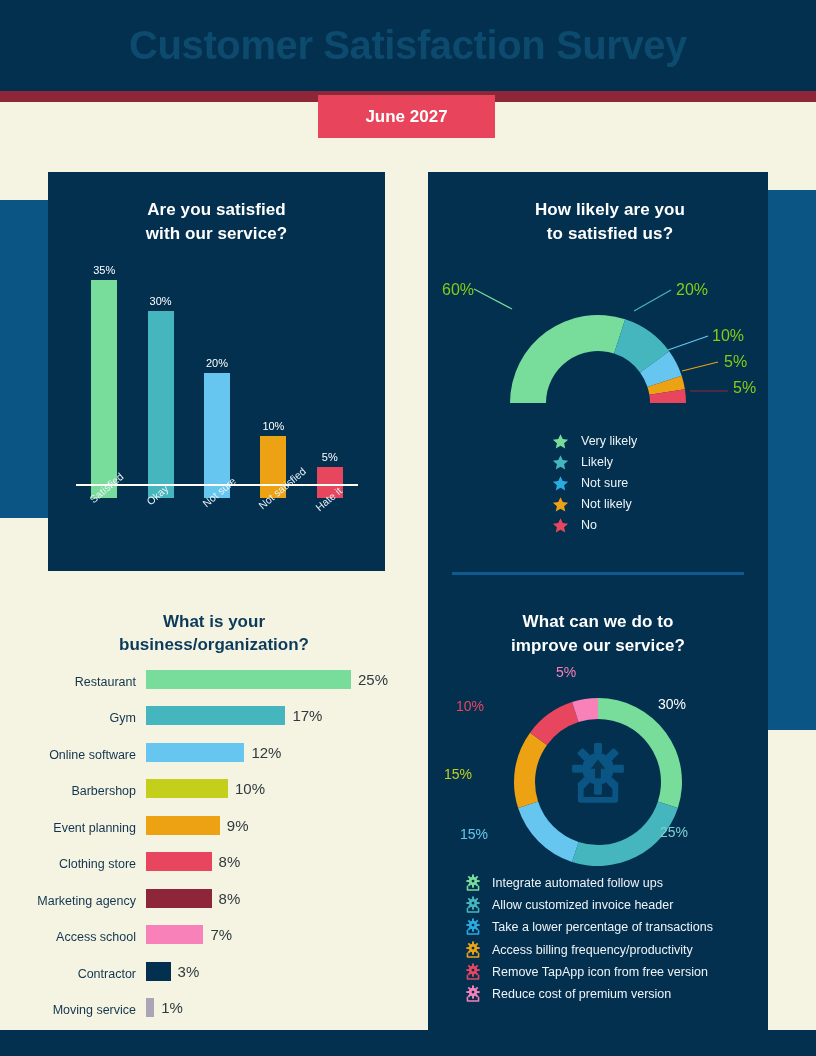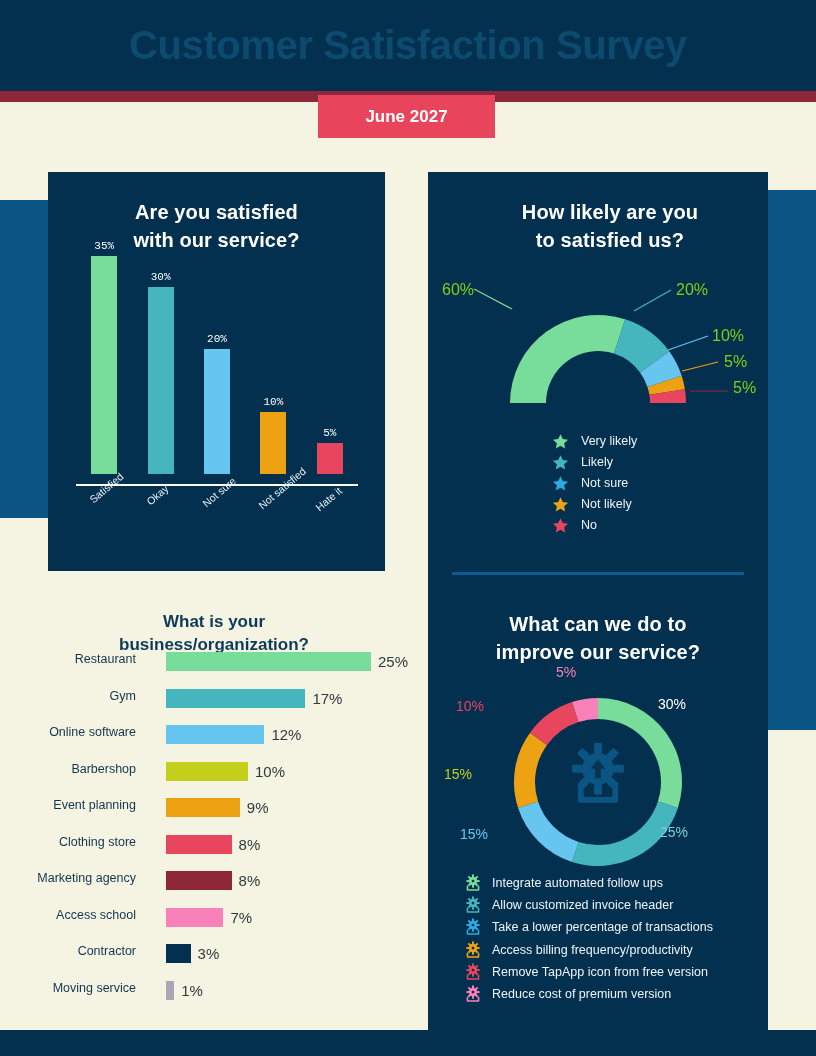--- a/index.html
+++ b/index.html
@@ -31,32 +31,32 @@
     background:#e8445c;display:flex;align-items:center;justify-content:center;
     color:#ffffff;font-size:17px;font-weight:700;
   }
 
   
   .panel-dark{position:absolute;background:#04304f;}
   #panel-bar{left:48px;top:172px;width:337px;height:399px;}
   #panel-right{left:428px;top:172px;width:340px;height:858px;}
 
   .panel-title{
-    color:#ffffff;font-size:20px;font-weight:700;text-align:center;
+    color:#ffffff;font-size:17px;font-weight:700;text-align:center;
     line-height:1.42;letter-spacing:.1px;
   }
   .panel-title-dark{
     color:#0b3a5b;font-size:17px;font-weight:700;text-align:center;
     line-height:1.38;
     margin-top:12px;
   }
 
   
   #bar-title{position:absolute;left:0;top:26px;width:337px;}
-  #bar-plot{position:absolute;left:0;top:62px;width:379px;height:240px;font-family:Liberation Mono, monospace;}
+  #bar-plot{position:absolute;left:0;top:86px;width:379px;height:240px;}
   .vbar-col{position:absolute;bottom:0;width:63px;display:flex;flex-direction:column;
             align-items:center;justify-content:flex-end;height:100%;}
   .vbar-val{color:#ffffff;font-size:11px;margin-bottom:4px;font-weight:400;}
   .vbar-rect{width:26px;}
   #bar-axis{position:absolute;left:28px;top:312px;width:282px;height:2px;background:#fdfdf5;}
   #bar-cats{position:absolute;left:0;top:316px;width:337px;height:70px;}
   .vbar-cat{
     position:absolute;color:#e9f3f7;font-size:10.5px;white-space:nowrap;
     transform:rotate(-40deg);transform-origin:left top;
   }
@@ -82,21 +82,21 @@
   
   #improve-list{position:absolute;left:36px;top:700px;width:300px;}
   .improve-row{display:flex;align-items:center;height:22.2px;}
   .improve-icon{width:18px;height:18px;margin-right:10px;flex:0 0 18px;display:block;}
   .improve-text{color:#eef4f7;font-size:12.5px;white-space:nowrap;}
 
   
   #hbar-section{position:absolute;left:0;top:590px;width:428px;height:440px;}
   #hbar-title{position:absolute;left:34px;top:8px;width:360px;}
   #hbar-rows{position:absolute;left:0;top:62px;width:428px;}
-  .hbar-row{display:flex;align-items:flex-start;height:36.5px;gap:20px;}
+  .hbar-row{display:flex;align-items:flex-end;height:36.5px;}
   .hbar-label{
     width:136px;text-align:right;padding-right:10px;
     color:#12354f;font-size:12.5px;white-space:nowrap;
   }
   .hbar-track{flex:1;display:flex;align-items:center;}
   .hbar-rect{height:19px;}
   .hbar-val{color:#2f3a3f;font-size:15px;margin-left:7px;white-space:nowrap;}
 
   
   #footer{position:absolute;left:0;top:1030px;width:816px;height:26px;background:#04304f;}

